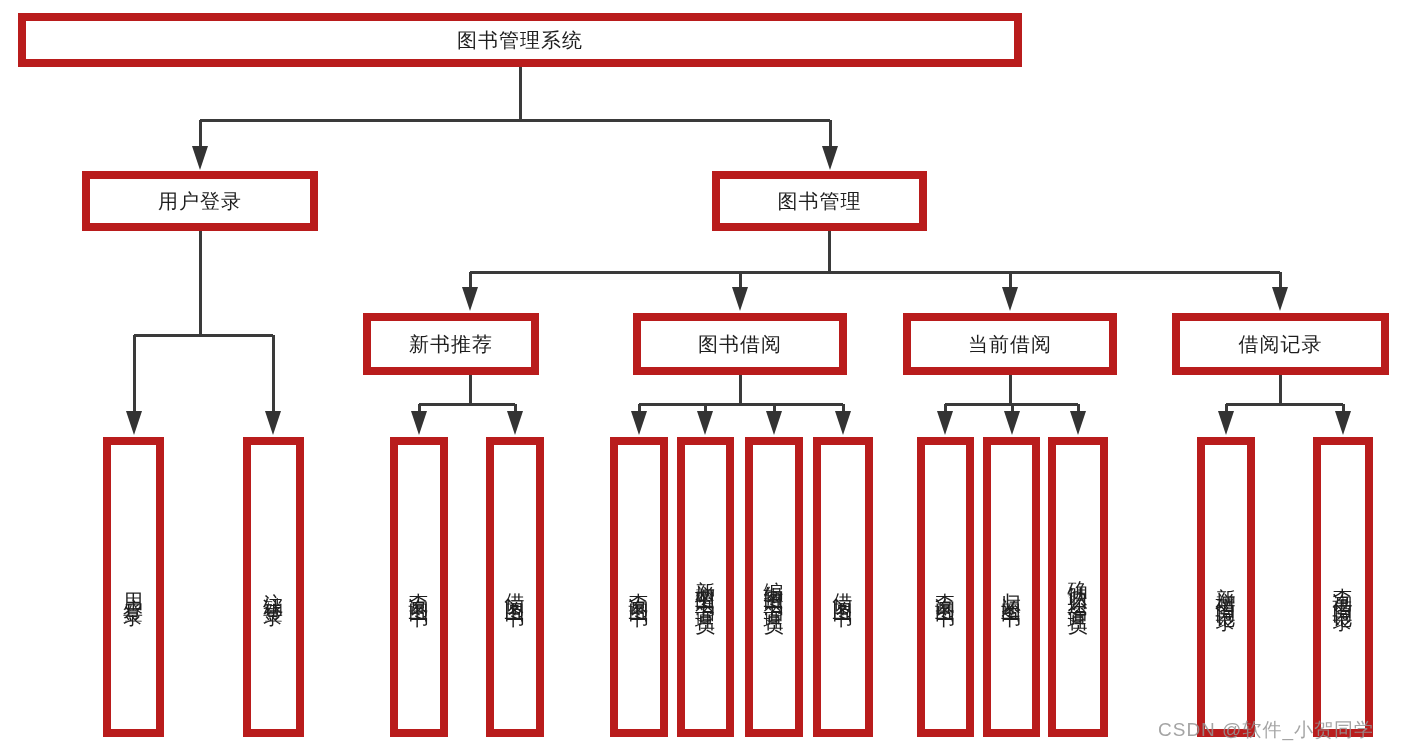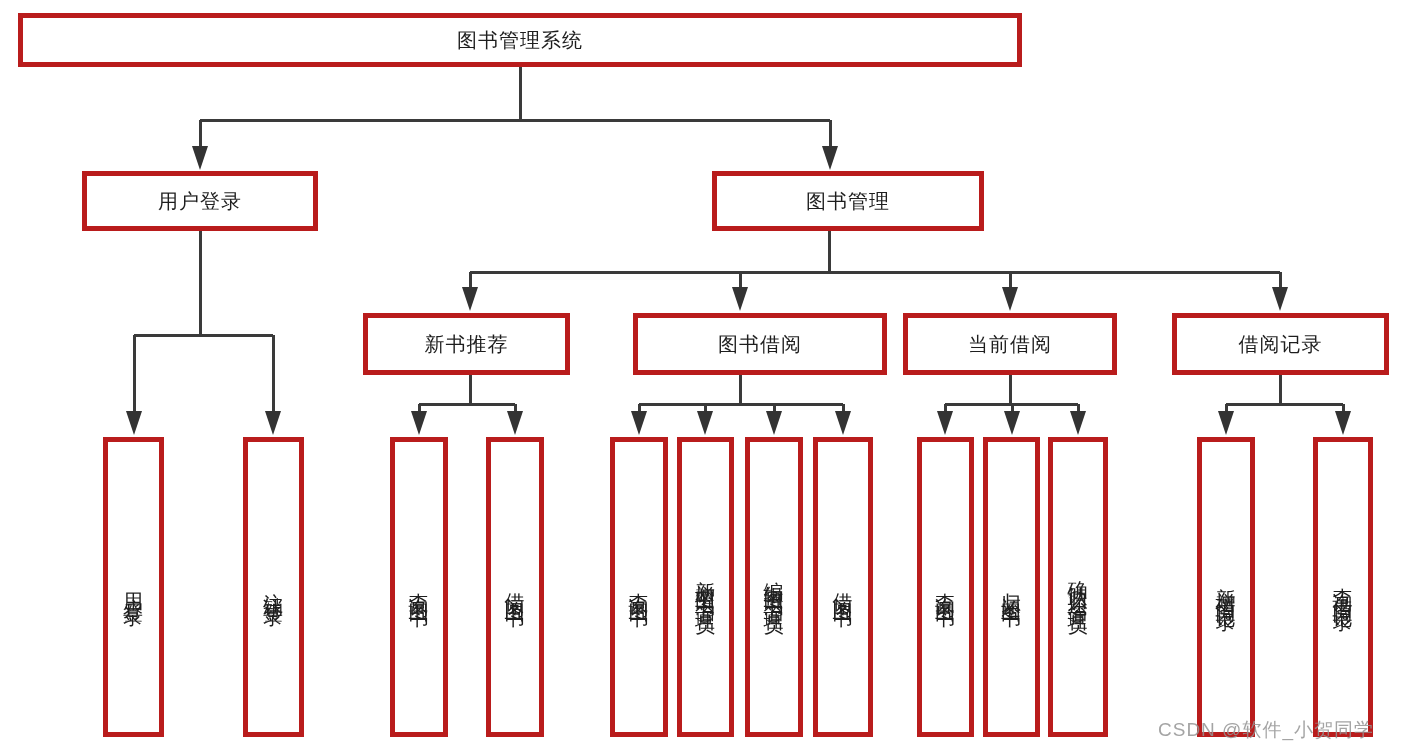--- a/index.html
+++ b/index.html
@@ -14,21 +14,21 @@
   .connectors {
     position: absolute;
     left: 0; top: 0;
     width: 1405px; height: 747px;
     pointer-events: none;
   }
   .box {
     position: absolute;
     box-sizing: border-box;
     background: #ffffff;
-    border: 5px solid #b91c1c;
+    border: 8px solid #b91c1c;
     color: #1e1e1e;
     font-size: 20px;
     display: flex;
     align-items: center;
     justify-content: center;
     text-align: center;
     letter-spacing: 1px;
     z-index: 2;
   }
   .v {
@@ -123,24 +123,24 @@
       <polygon points="1070,411 1086,411 1078,435"></polygon>
 
       <polygon points="1218,411 1234,411 1226,435"></polygon>
       <polygon points="1335,411 1351,411 1343,435"></polygon>
     </g>
   </svg>
 
   <div class="box" style="left:18px; top:13px; width:1004px; height:54px;">图书管理系统</div>
 
   <div class="box" style="left:82px; top:171px; width:236px; height:60px;">用户登录</div>
-  <div class="box" style="left:712px; top:171px; width:272px; height:60px;">图书管理</div>
+  <div class="box" style="left:712px; top:171px; width:215px; height:60px;">图书管理</div>
 
-  <div class="box" style="left:363px; top:313px; width:207px; height:62px;">新书推荐</div>
-  <div class="box" style="left:633px; top:313px; width:254px; height:62px;">图书借阅</div>
+  <div class="box" style="left:363px; top:313px; width:176px; height:62px;">新书推荐</div>
+  <div class="box" style="left:633px; top:313px; width:214px; height:62px;">图书借阅</div>
   <div class="box" style="left:903px; top:313px; width:214px; height:62px;">当前借阅</div>
   <div class="box" style="left:1172px; top:313px; width:217px; height:62px;text-align:right;">借阅记录</div>
 
   <div class="box v" style="left:103px; top:437px; width:61px; height:300px;">用户登录</div>
   <div class="box v" style="left:243px; top:437px; width:61px; height:300px;">注销登录</div>
 
   <div class="box v" style="left:390px; top:437px; width:58px; height:300px;">查询图书</div>
   <div class="box v" style="left:486px; top:437px; width:58px; height:300px;">借阅图书</div>
 
   <div class="box v" style="left:610px; top:437px; width:58px; height:300px;">查询图书</div>

